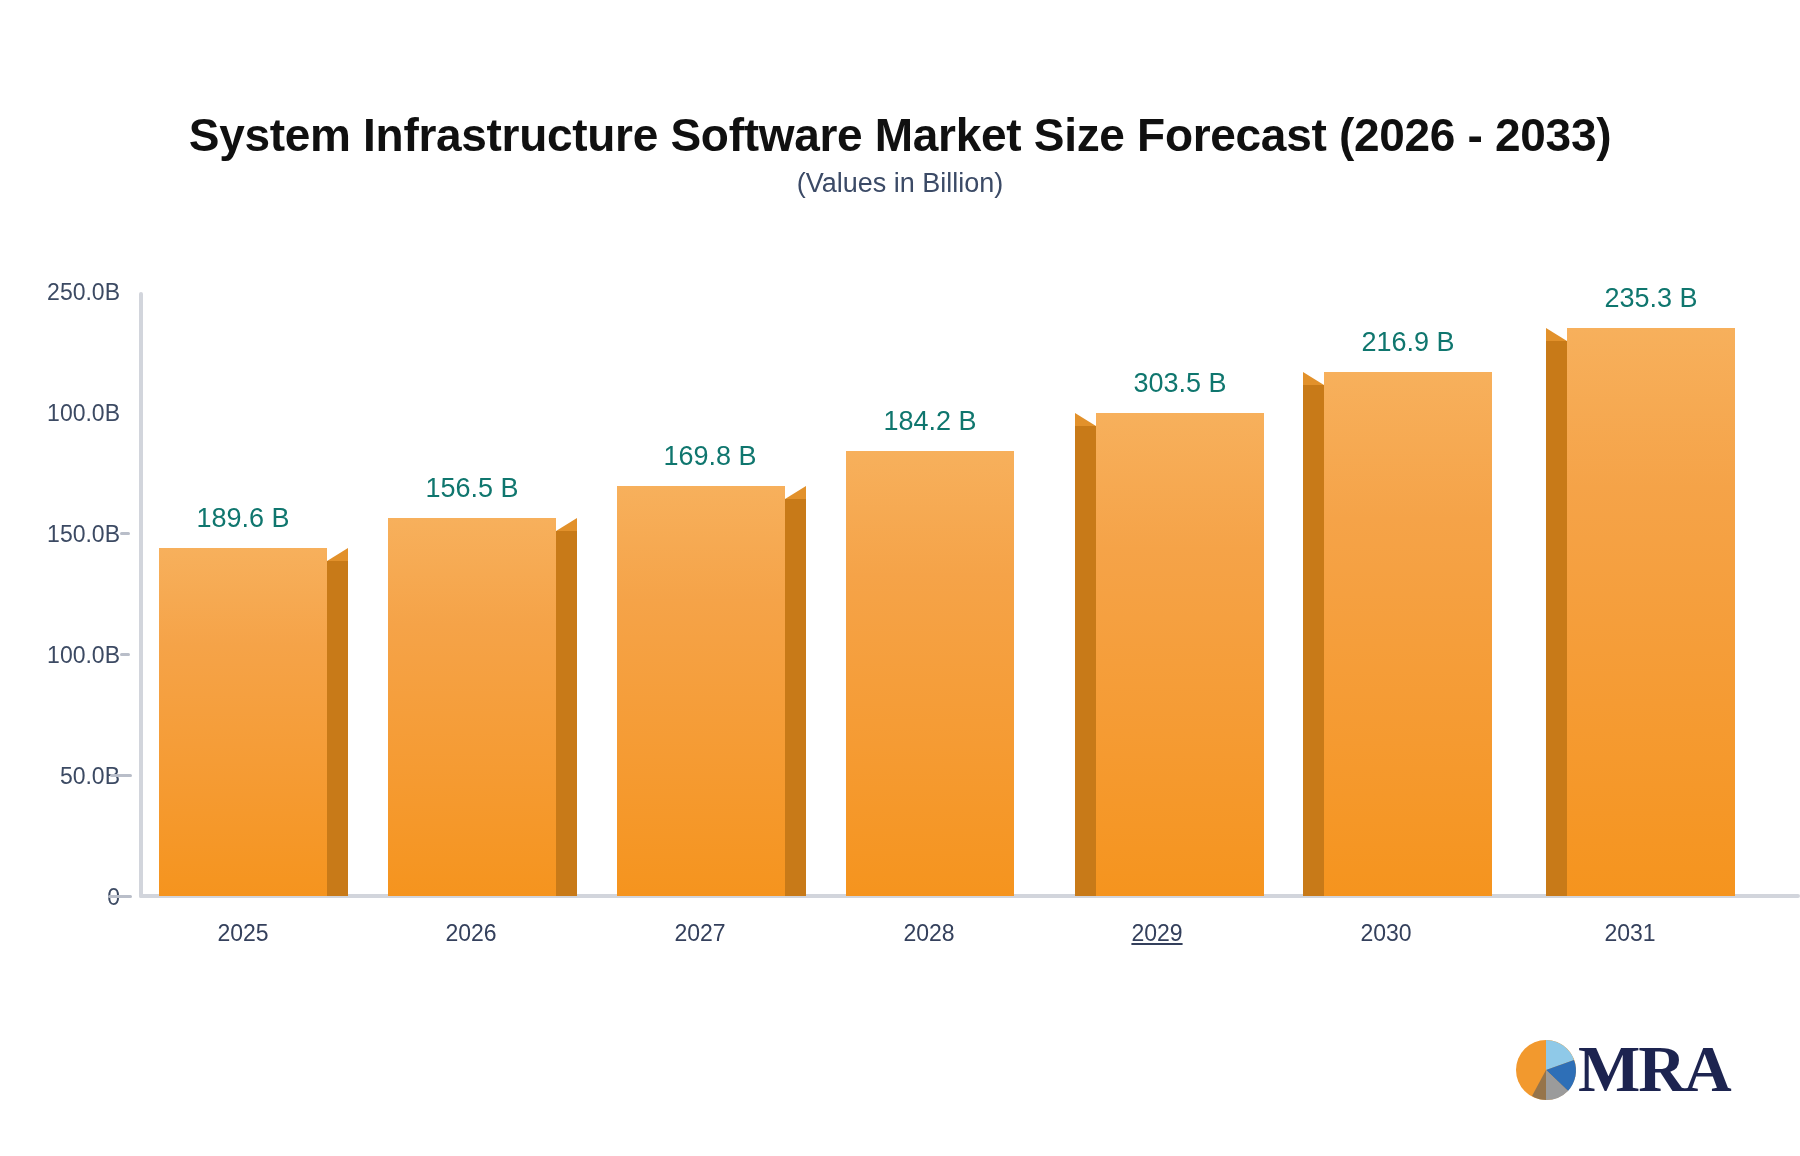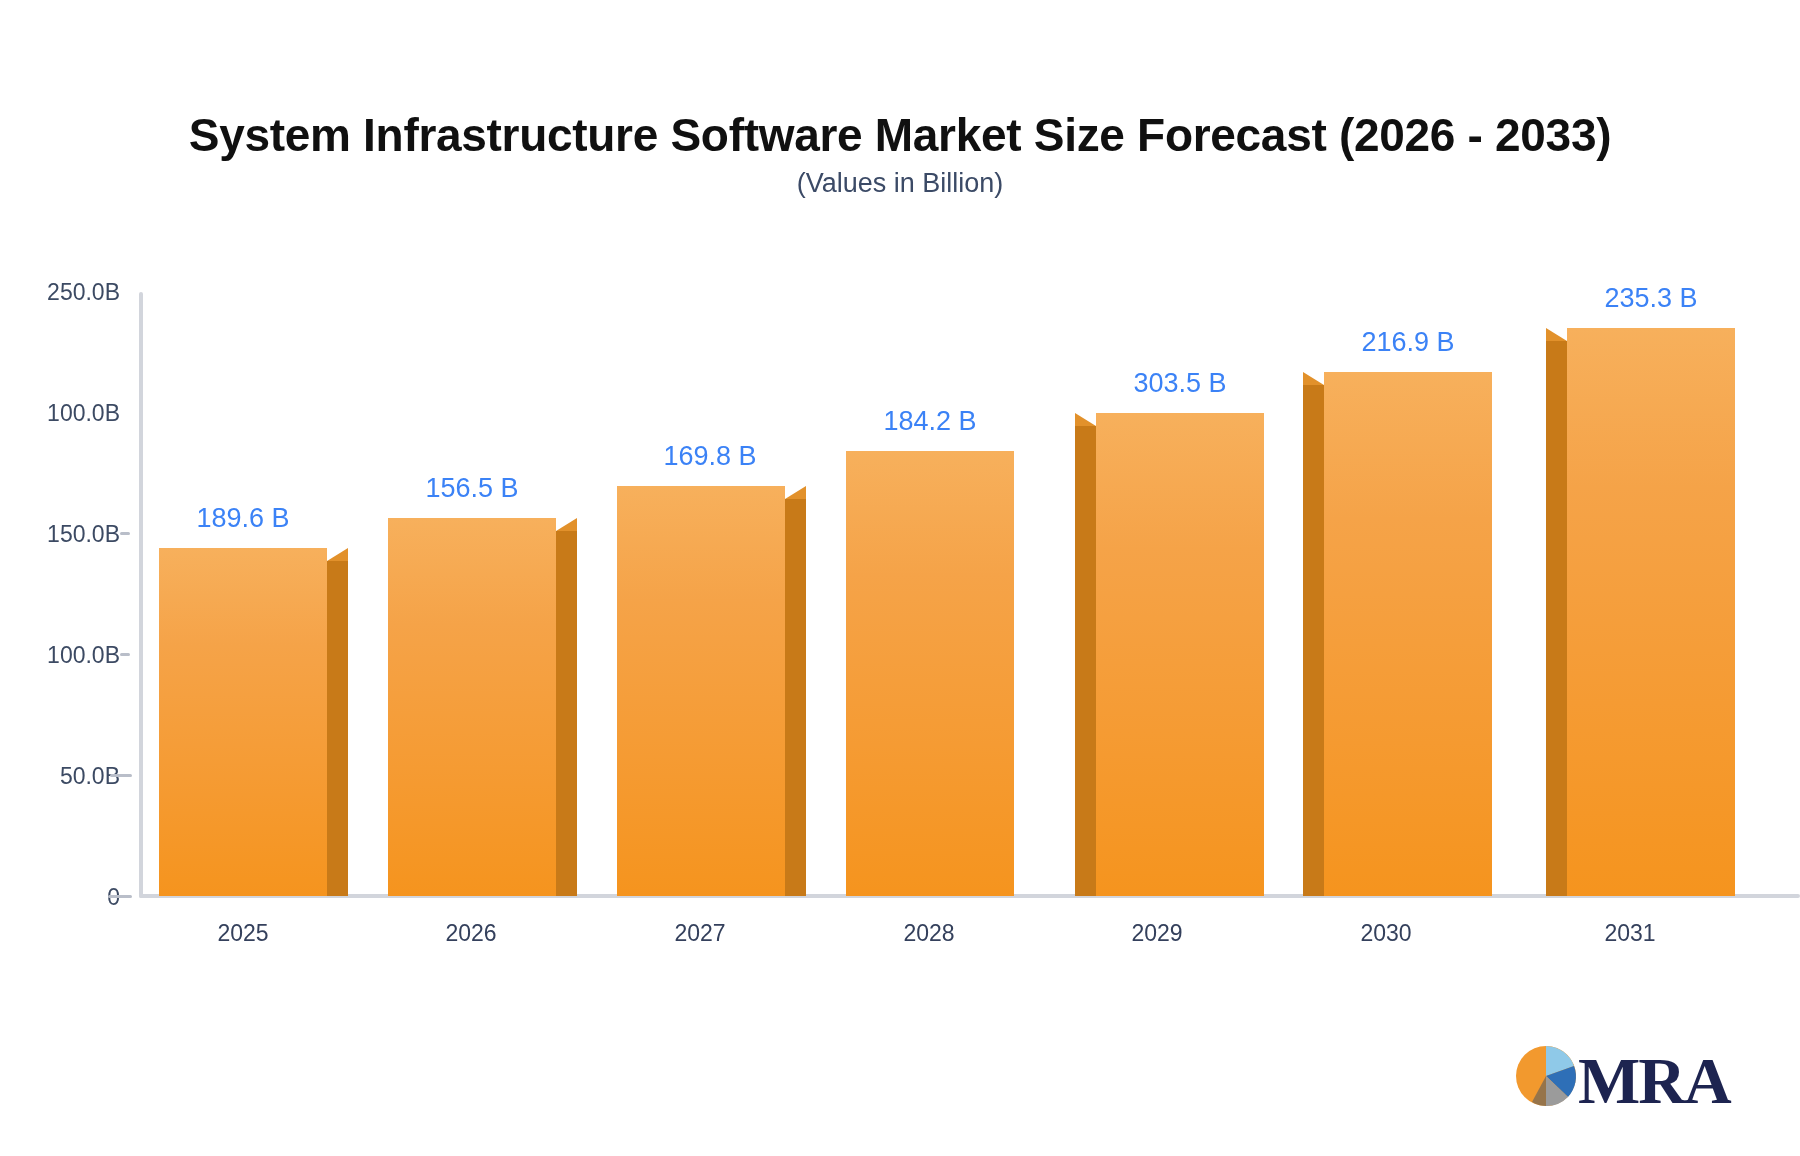--- a/index.html
+++ b/index.html
@@ -162,21 +162,21 @@
     height: 0;
     border-right: 21px solid transparent;
     border-bottom: 13px solid #E2912B;
   }
 
   .bar-value {
     position: absolute;
     width: 240px;
     text-align: center;
     font-size: 27px;
-    color: #3b82f6;
+    color: #0f766e;
     white-space: nowrap;
     z-index: 10;
   }
 
   .xtick-label {
     position: absolute;
     top: 920px;
     width: 240px;
     text-align: center;
     font-size: 23px;
@@ -185,21 +185,21 @@
   }
 
   
   #logo {
     position: absolute;
     left: 1512px;
     top: 1036px;
     width: 228px;
     height: 78px;
     display: flex;
-    align-items: flex-end;
+    align-items: flex-start;
   }
   #logo .logo-text {
     font-family: "Liberation Serif", serif;
     font-size: 66px;
     font-weight: bold;
     color: #1d2450;
     letter-spacing: -2px;
     line-height: 1;
     margin-left: -6px;
   }
@@ -274,21 +274,21 @@
           <div class="bevel"></div>
         </div>
       </div>
       <div class="bar-value" style="left: 1391px; bottom: 582px;">235.3 B</div>
     </div>
 
   <div class="xtick-label" style="left:123px;">2025</div>
   <div class="xtick-label" style="left:351px;">2026</div>
   <div class="xtick-label" style="left:580px;">2027</div>
   <div class="xtick-label" style="left:809px;">2028</div>
-  <div class="xtick-label" style="left:1037px;">2029</div>
+  <div class="xtick-label" style="left:1037px;text-decoration:underline;">2029</div>
   <div class="xtick-label" style="left:1266px;">2030</div>
   <div class="xtick-label" style="left:1510px;">2031</div>
 
   <div id="logo">
     <svg width="72" height="72" viewBox="0 0 72 72">
       <circle cx="34" cy="34" r="30" fill="#F2992E"></circle>
       <path d="M34 34 L34 4 A30 30 0 0 1 62 24 Z" fill="#8FC9E8"></path>
       <path d="M34 34 L62 24 A30 30 0 0 1 56 55 Z" fill="#2E6FB7"></path>
       <path d="M34 34 L56 55 A30 30 0 0 1 34 64 Z" fill="#9B9B9B"></path>
       <path d="M34 34 L34 64 A30 30 0 0 1 20 60 Z" fill="#4B5563" opacity="0.55"></path>

